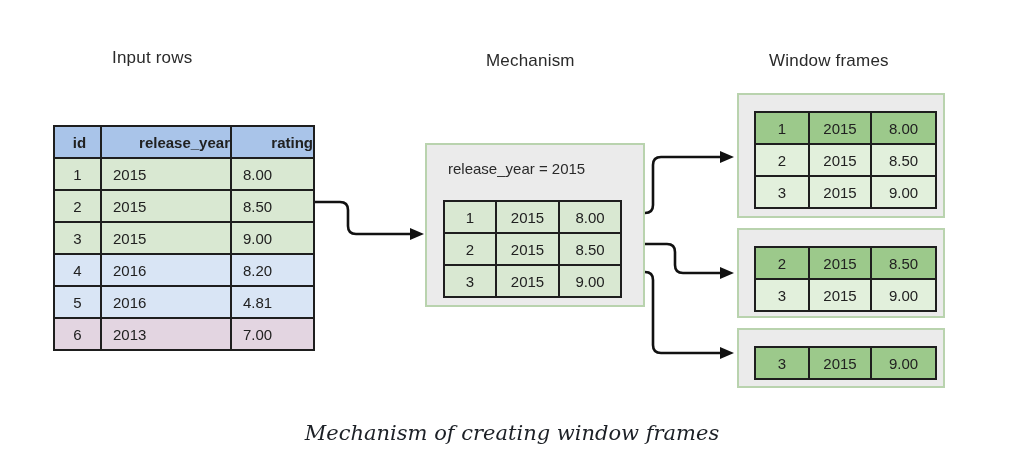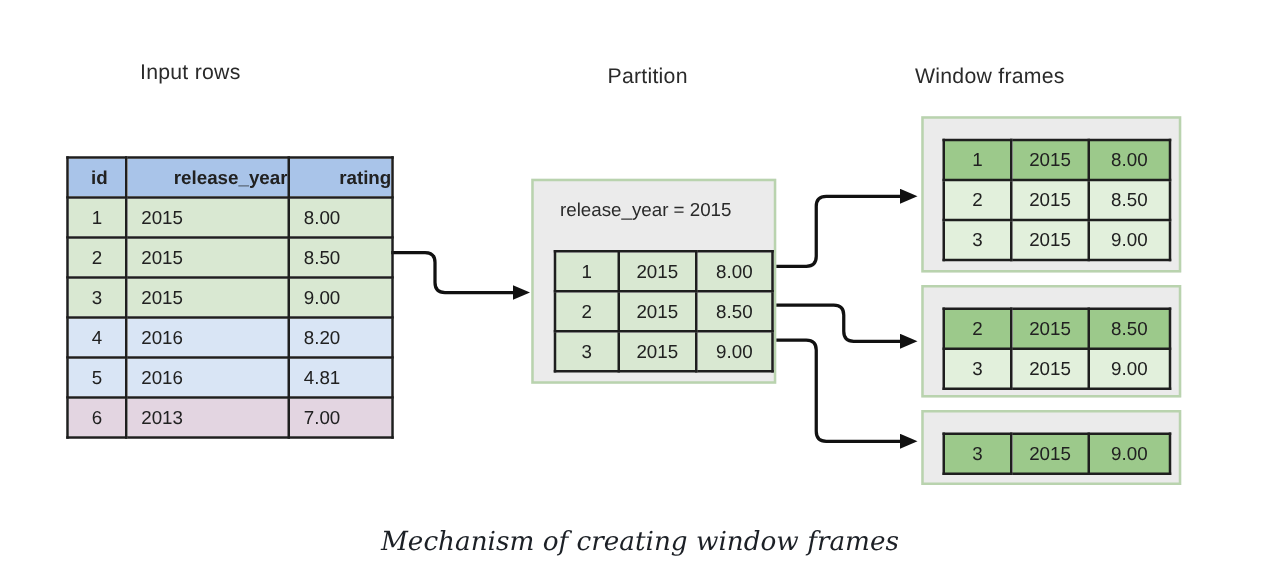--- a/index.html
+++ b/index.html
@@ -5,21 +5,21 @@
   html,body{margin:0;padding:0;background:#ffffff;}
   #canvas{
     position:relative;width:1024px;height:465px;background:#ffffff;overflow:hidden;
     font-family:"Liberation Sans","DejaVu Sans",sans-serif;color:#212121;
   }
   .title{
     position:absolute;font-size:17px;color:#2a2a2a;letter-spacing:.2px;white-space:nowrap;
   }
   #t-input{left:112px;top:48px;}
   #t-part{left:486px;top:51px;}
-  #t-frames{left:732px;top:51px;}
+  #t-frames{left:769px;top:51px;}
 
   table.diag{border-collapse:collapse;table-layout:fixed;}
   table.diag td,table.diag th{
     border:2px solid #1e1e1e;font-size:15px;height:30px;padding:0;
     overflow:hidden;white-space:nowrap;
   }
   
   #input-table{position:absolute;left:53px;top:125px;}
   #input-table th{background:var(--header_blue);font-weight:bold;text-align:right;padding-left:11px;}
   #input-table th.c0{text-align:center;padding-left:4px;}
@@ -27,21 +27,21 @@
   #input-table td.c0{text-align:center;padding-left:0;}
   #input-table .tone-green td{background:var(--row_green);}
   #input-table .tone-blue td{background:var(--row_blue);}
   #input-table .tone-purple td{background:var(--row_purple);}
 
   
   .gbox{
     position:absolute;background:var(--box_bg);border:2px solid var(--box_border);
     box-sizing:border-box;
   }
-  #partition-box{left:425px;top:143px;width:196px;height:164px;}
+  #partition-box{left:425px;top:143px;width:220px;height:164px;}
   .pbox-label{position:absolute;left:21px;top:15px;font-size:15px;color:#2a2a2a;white-space:nowrap;}
   #partition-table{position:absolute;left:16px;top:55px;}
   #partition-table td{background:var(--row_green);text-align:center;}
 
   .frame-box{left:737px;width:208px;}
   #frame-box-0{top:93px;height:125px;}
   #frame-box-1{top:228px;height:90px;}
   #frame-box-2{top:328px;height:60px;}
   .frame-box table{position:absolute;left:15px;top:16px;}
   .frame-box td{background:var(--frame_light);text-align:center;}
@@ -68,21 +68,21 @@
     </defs>
     <g fill="none" stroke-width="2.6" stroke-linecap="butt" class="ah-stroke" stroke="#111111">
       <path d="M313,202 H340 Q348,202 348,210 V226 Q348,234 356,234 H411" marker-end="url(#ah)"></path>
       <path d="M618,213 H645 Q653,213 653,205 V165 Q653,157 661,157 H721" marker-end="url(#ah)"></path>
       <path d="M618,244 H667 Q675,244 675,252 V265 Q675,273 683,273 H721" marker-end="url(#ah)"></path>
       <path d="M618,272 H645 Q653,272 653,280 V345 Q653,353 661,353 H721" marker-end="url(#ah)"></path>
     </g>
   </svg>
 
   <div class="title" id="t-input">Input rows</div>
-  <div class="title" id="t-part">Partition</div>
+  <div class="title" id="t-part">Mechanism</div>
   <div class="title" id="t-frames">Window frames</div>
 
   <table class="diag" id="input-table">
     <colgroup>
         <col style="width:47px">
         <col style="width:130px">
         <col style="width:83px">
       </colgroup>
     <thead>
         <tr>

